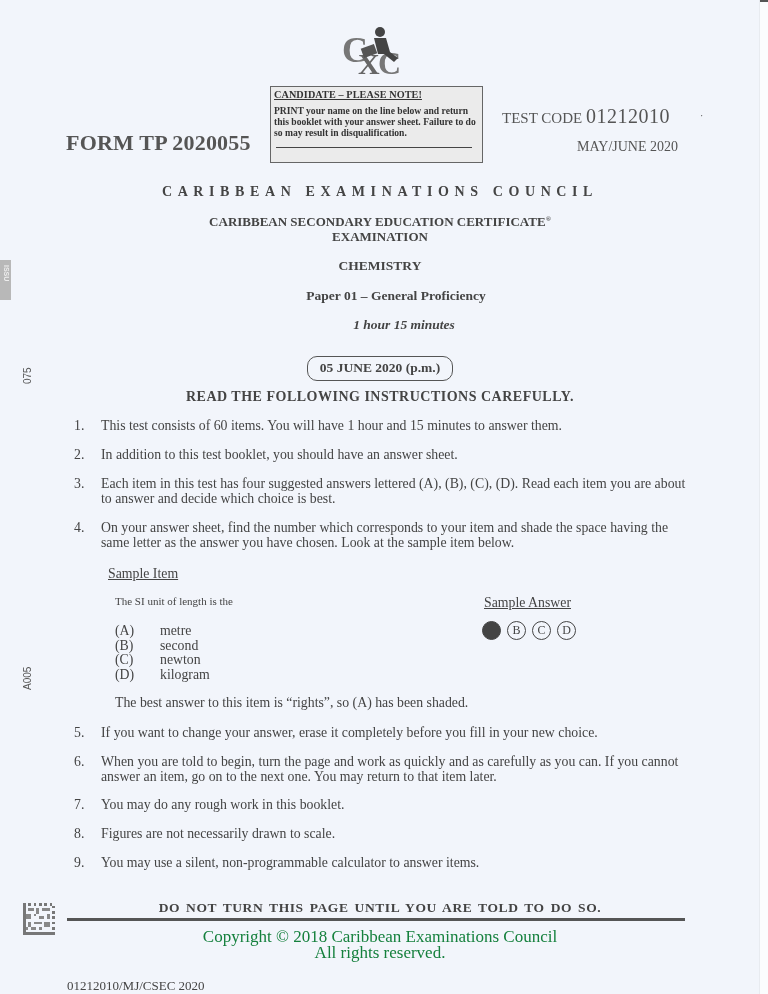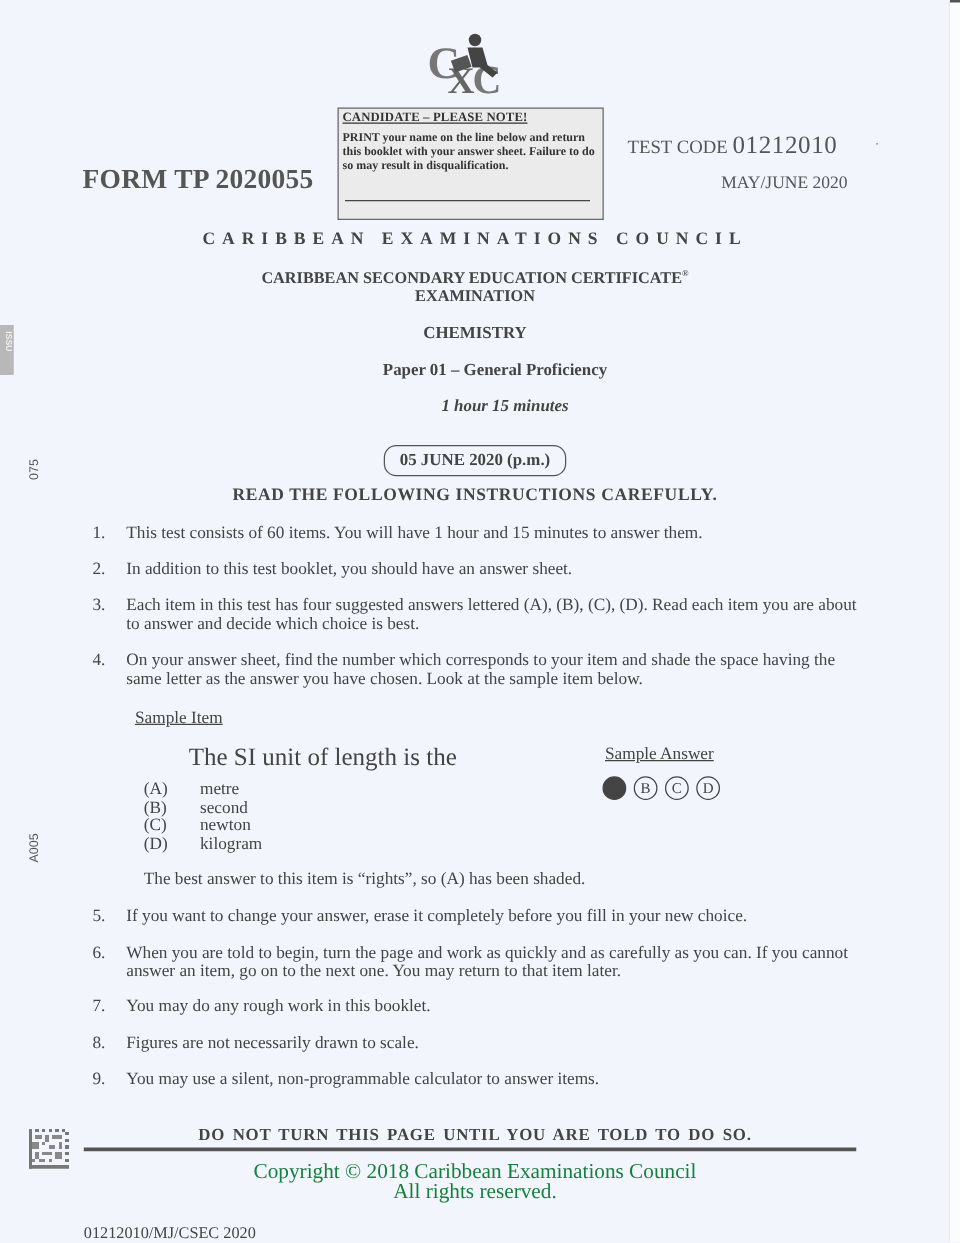--- a/index.html
+++ b/index.html
@@ -9,21 +9,21 @@
     font-family: "Liberation Serif", "DejaVu Serif", serif;
     color: #333;
   }
   .page-edge { position: absolute; left: 759px; top: 0; width: 9px; height: 994px; background: #fbfcfd; border-left: 1px solid #e8ebf0; }
   .page-edge .corner { position: absolute; top: 0; left: 0; width: 9px; height: 2px; background: #555; }
   .abs { position: absolute; }
 
   .logo { left: 340px; top: 24px; width: 72px; height: 52px; }
 
   .notice {
-    left: 270px; top: 86px; width: 213px; height: 90px;
+    left: 270px; top: 86px; width: 213px; height: 77px;
     border: 1.5px solid #666; background: #ebebeb; box-sizing: border-box;
     padding: 2px 3px; font-size: 9.6px; font-weight: bold; line-height: 11px; color: #333;
   }
   .notice .title { text-decoration: underline; font-size: 10.2px; margin-bottom: 5px; letter-spacing: 0.1px; }
   .notice .line { position: absolute; left: 5px; right: 10px; bottom: 14px; border-bottom: 1px solid #444; }
 
   .form-tp { left: 66px; top: 130px; font-size: 22px; font-weight: bold; color: #555; letter-spacing: 0.2px; }
   .test-code { left: 502px; top: 105px; font-size: 15px; color: #555; }
   .test-code .code { font-size: 20px; font-weight: normal; color: #555; letter-spacing: 0.5px; }
   .test-dot { left: 700px; top: 110px; font-size: 10px; color: #555; }
@@ -39,21 +39,21 @@
   .date-wrap { top: 356px; }
   .date-box { display: inline-block; border: 1.5px solid #555; border-radius: 10px; padding: 3px 12px 4px; font-size: 13.5px; font-weight: bold; color: #444; }
 
   .read { top: 389px; font-size: 14px; font-weight: bold; color: #444; letter-spacing: 0.5px; }
 
   .instr { left: 74px; width: 620px; font-size: 13.8px; line-height: 15px; color: #444; }
   .instr .num { position: absolute; left: 0; top: 0; }
   .instr .txt { margin-left: 27px; }
 
   .sample-title { left: 108px; top: 566px; font-size: 13.8px; color: #444; text-decoration: underline; }
-  .sample-q { left: 115px; top: 595px; font-size: 20px; color: #444; margin-left: 36px; }
+  .sample-q { left: 115px; top: 595px; font-size: 11px; color: #444; }
   .options { left: 115px; top: 624px; font-size: 13.8px; line-height: 14.5px; color: #444; }
   .options .opt { display: flex; }
   .options .lbl { width: 45px; }
   .sample-ans-title { left: 484px; top: 595px; font-size: 13.8px; color: #444; text-decoration: underline; text-align: center; }
   .bubbles { left: 482px; top: 621px; display: flex; gap: 6px; }
   .bubble { width: 19px; height: 19px; border-radius: 50%; border: 1px solid #444; box-sizing: border-box; font-size: 12px; line-height: 17px; text-align: center; color: #444; background: transparent; }
   .bubble.filled { background: #444; border-color: #444; color: transparent; }
   .best { left: 115px; top: 695px; font-size: 13.8px; color: #444; }
 
   .warn { top: 900px; left: 60px; width: 640px; text-align: center; font-size: 13.5px; font-weight: bold; color: #444; letter-spacing: 0.6px; word-spacing: 2px; }

